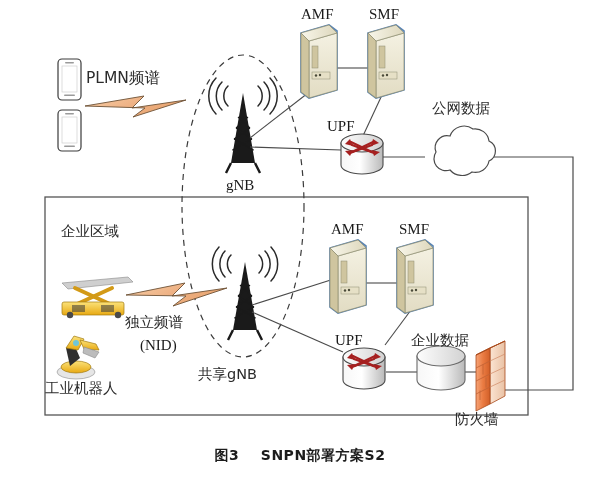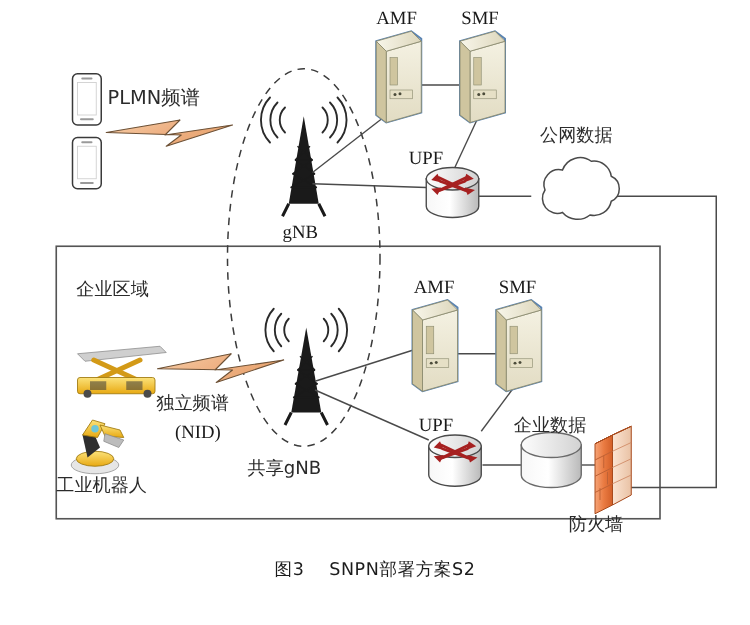--- a/index.html
+++ b/index.html
@@ -14,20 +14,21 @@
   #stage svg{display:block;}
   .lbl{font-family:"Liberation Serif", serif;fill:#1a1a1a;}
   .lbl-cn{font-family:"DejaVu Sans", sans-serif;fill:#2b2b2b;}
   #caption{
     position:absolute;left:0;right:0;top:447px;
     text-align:center;
     font-family:"DejaVu Sans", sans-serif;
     font-size:14px;color:#1c1c1c;
     letter-spacing:0.5px;
     white-space:pre;
+    font-weight:bold;
   }
 </style>
 </head>
 <body>
 
 <div id="stage">
 <svg width="600" height="500" viewBox="0 0 600 500" xmlns="http://www.w3.org/2000/svg">
 
   <defs>
     <linearGradient id="gServerFace" x1="0" y1="0" x2="0" y2="1">

